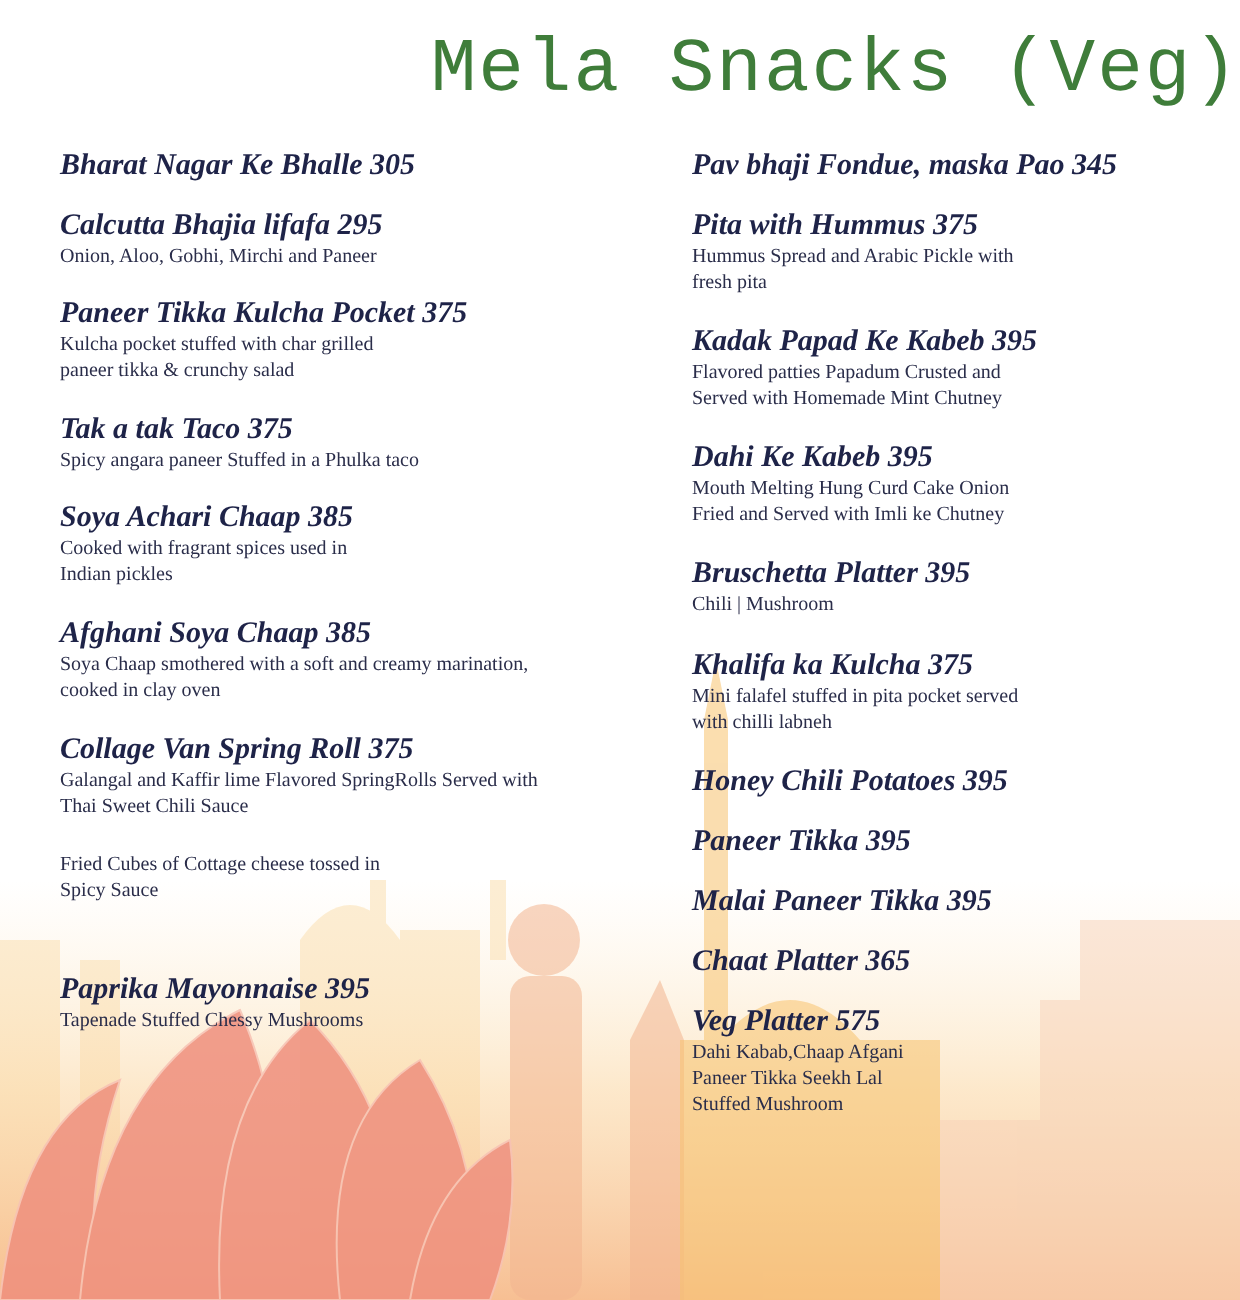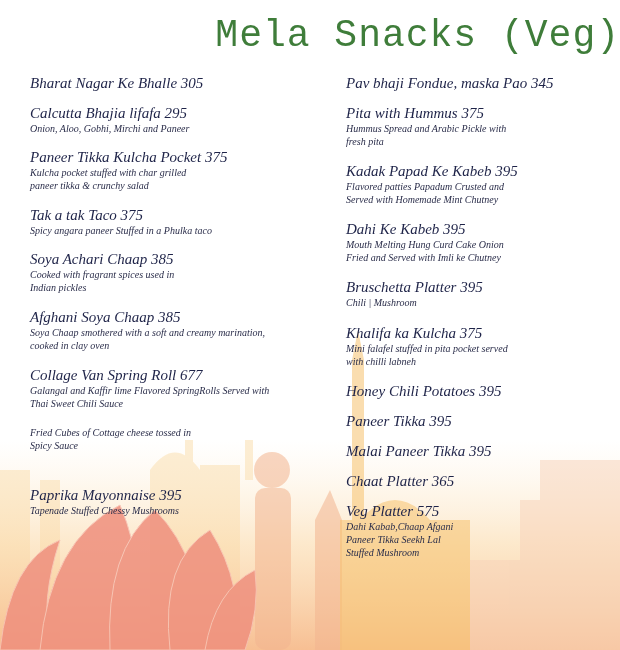--- a/index.html
+++ b/index.html
@@ -3,22 +3,22 @@
 <meta charset="utf-8">
 <style>
   html,body{margin:0;padding:0;}
   body{width:620px;height:650px;overflow:hidden;background:#ffffff;position:relative;font-family:"Liberation Serif","DejaVu Serif",serif;}
   .bg{position:absolute;left:0;top:0;width:620px;height:650px;z-index:0;}
   .title{position:absolute;left:0;top:14px;width:620px;text-align:right;font-family:Liberation Mono, monospace;font-size:38px;color:#3f7d3a;letter-spacing:1px;z-index:2;}
   .col{position:absolute;top:74px;z-index:2;}
   .col.left{left:30px;width:290px;}
   .col.right{left:346px;width:270px;}
   .item{position:absolute;left:0;}
-  .name{font-style:italic;font-weight:normal;font-size:15px;color:#1e2348;white-space:nowrap;line-height:18px;}
-  .desc{font-style:italic;font-size:10px;color:#2a2d4a;line-height:13px;white-space:pre-line;}
+  .name{font-style:italic;font-weight:bold;font-size:15px;color:#1e2348;white-space:nowrap;line-height:18px;}
+  .desc{font-size:10px;color:#2a2d4a;line-height:13px;white-space:pre-line;}
 </style>
 </head>
 <body>
 
 <svg class="bg" viewBox="0 0 620 650" xmlns="http://www.w3.org/2000/svg">
   <defs>
     <linearGradient id="fade" x1="0" y1="0" x2="0" y2="1">
       <stop offset="0" stop-color="#fde9c8" stop-opacity="0"></stop>
       <stop offset="0.5" stop-color="#fbd9a8" stop-opacity="0.6"></stop>
       <stop offset="1" stop-color="#f6b887" stop-opacity="0.9"></stop>
@@ -85,21 +85,21 @@
     <div class="name">Soya Achari Chaap 385</div>
     <div class="desc">Cooked with fragrant spices used in
 Indian pickles</div>
   </div>
   <div class="item" style="top:234px">
     <div class="name">Afghani Soya Chaap 385</div>
     <div class="desc">Soya Chaap smothered with a soft and creamy marination,
 cooked in clay oven</div>
   </div>
   <div class="item" style="top:292px">
-    <div class="name">Collage Van Spring Roll 677</div>
+    <div class="name">Collage Van Spring Roll 375</div>
     <div class="desc">Galangal and Kaffir lime Flavored SpringRolls Served with
 Thai Sweet Chili Sauce</div>
   </div>
   <div class="item" style="top:352px">
     <div class="desc">Fried Cubes of  Cottage cheese tossed in
 Spicy Sauce</div>
   </div>
   <div class="item" style="top:412px">
     <div class="name">Paprika Mayonnaise 395</div>
     <div class="desc">Tapenade Stuffed Chessy Mushrooms</div>

